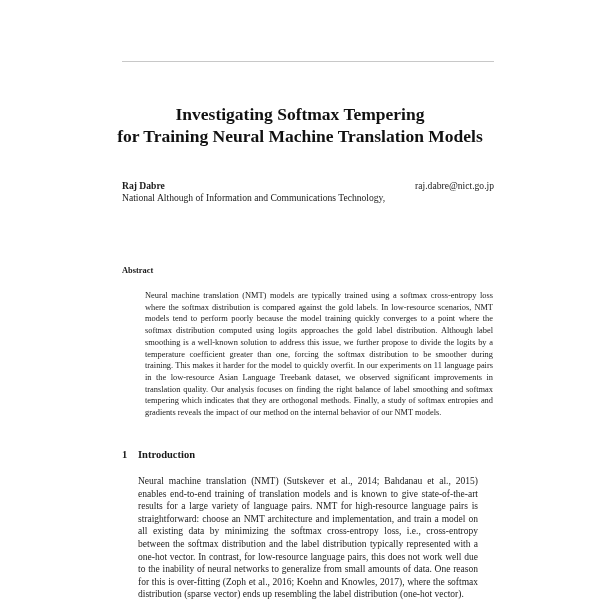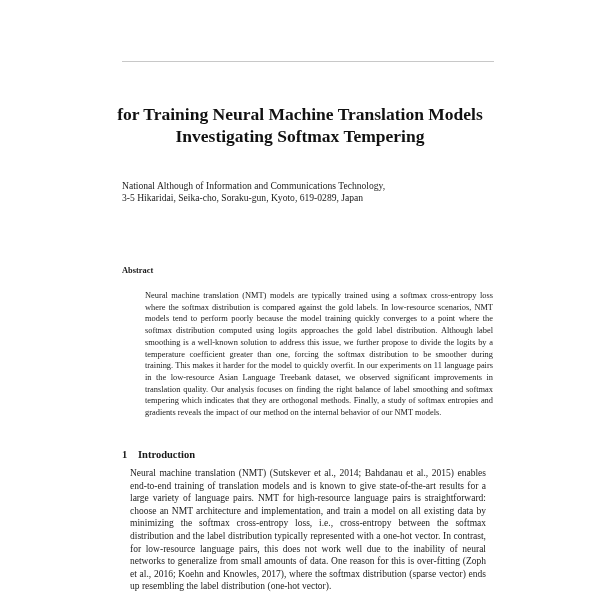--- a/index.html
+++ b/index.html
@@ -12,36 +12,39 @@
   .author-row { display: flex; justify-content: space-between; }
   .author-name { font-weight: bold; }
   .affil { }
   .abstract-head { position: absolute; left: 122px; top: 266px; font-weight: bold; font-size: 8.4px; }
   .abstract-body { position: absolute; left: 145px; top: 278px; width: 348px; font-size: 8.4px;
                    line-height: 11.7px; text-align: justify; margin-top: 12px; }
   .sec-head { position: absolute; left: 122px; top: 437px; font-weight: bold; font-size: 10.5px; margin-top: 12px; }
   .sec-num { display: inline-block; width: 16px; }
   .intro { position: absolute; left: 122px; top: 459px; width: 372px; font-size: 9.5px;
            line-height: 12.6px; text-align: justify; }
-  .intro p { margin: 8px; }
+  .intro p { margin: 16px; }
   .intro p + p { text-indent: 22px; }
 </style>
 </head>
 <body>
 
 <div class="rule"></div>
 
 <div class="title">
+  <div>Investigating Softmax Tempering</div>
   <div>for Training Neural Machine Translation Models</div>
-  <div>Investigating Softmax Tempering</div>
 </div>
 
 <div class="authors">
+  <div class="author-row">
+    <span class="author-name">Raj Dabre</span>
+    <span>raj.dabre@nict.go.jp</span>
+  </div>
   <div class="affil">National Although of Information and Communications Technology,</div>
-  <div class="affil">3-5 Hikaridai, Seika-cho, Soraku-gun, Kyoto, 619-0289, Japan</div>
 </div>
 
 <div class="abstract-head">Abstract</div>
 <div class="abstract-body">Neural machine translation (NMT) models are typically trained using a softmax cross-entropy loss where the softmax distribution is compared against the gold labels. In low-resource scenarios, NMT models tend to perform poorly because the model training quickly converges to a point where the softmax distribution computed using logits approaches the gold label distribution. Although label smoothing is a well-known solution to address this issue, we further propose to divide the logits by a temperature coefficient greater than one, forcing the softmax distribution to be smoother during training. This makes it harder for the model to quickly overfit. In our experiments on 11 language pairs in the low-resource Asian Language Treebank dataset, we observed significant improvements in translation quality. Our analysis focuses on finding the right balance of label smoothing and softmax tempering which indicates that they are orthogonal methods. Finally, a study of softmax entropies and gradients reveals the impact of our method on the internal behavior of our NMT models.</div>
 
 <div class="sec-head">
   <span class="sec-num">1</span><span>Introduction</span>
 </div>
 
 <div class="intro">

